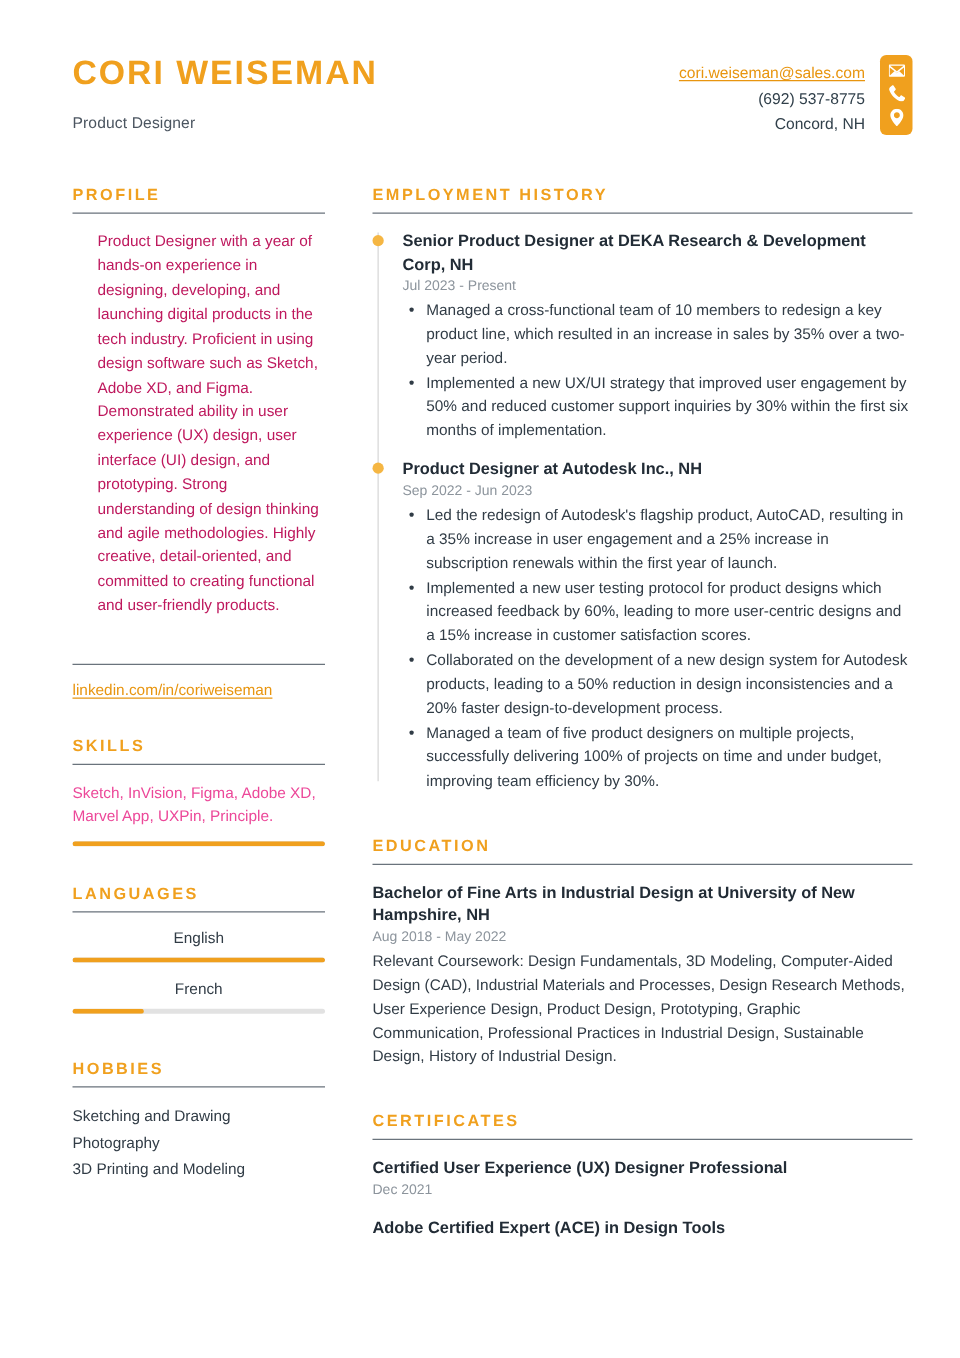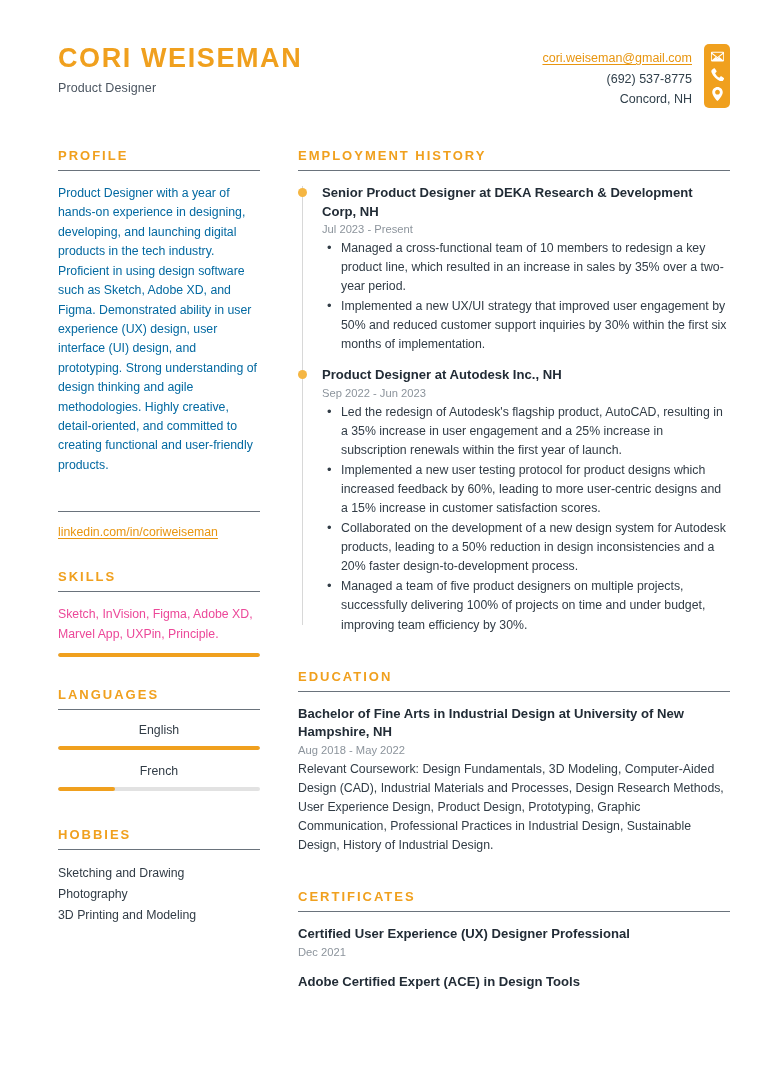--- a/index.html
+++ b/index.html
@@ -42,21 +42,21 @@
     font-weight: bold;
     letter-spacing: 1.6px;
     color: #F0A01E;
     line-height: 1.1;
     white-space: nowrap;
   }
 
   .job-title {
     font-size: 12.5px;
     color: #4b5560;
-    margin-top: 7px;
+    margin-top: 17px;
     letter-spacing: 0.1px;
   }
 
   .contact-block {
     position: absolute;
     right: 38px;
     top: 4px;
     text-align: right;
     font-size: 12.5px;
     color: #31404b;
@@ -116,21 +116,22 @@
 
   .sec-rule {
     border-bottom: 1.4px solid #6a737c;
     margin-bottom: 13px;
   }
 
   
   .profile-text {
     font-size: 12.3px;
     line-height: 1.58;
-    color: #0369a1;
+    color: #be185d;
+    margin-left: 20px;
   }
 
   .link-item {
     font-size: 12.3px;
     color: #E8950F;
     text-decoration: underline;
     text-underline-offset: 2px;
     display: block;
   }
 
@@ -250,21 +251,21 @@
 <div class="page">
 
   <div class="header">
 
     <div class="name-block">
       <div class="full-name">CORI WEISEMAN</div>
       <div class="job-title">Product Designer</div>
     </div>
 
     <div class="contact-block">
-      <a class="contact-email" href="#">cori.weiseman@gmail.com</a>
+      <a class="contact-email" href="#">cori.weiseman@sales.com</a>
       <span class="contact-line">(692) 537-8775</span>
       <span class="contact-line">Concord, NH</span>
     </div>
 
     <div class="icon-bar">
       <span>
         <svg width="13" height="11" viewBox="0 0 16 12">
             <path d="M1 0h14a1 1 0 0 1 1 1v10a1 1 0 0 1-1 1H1a1 1 0 0 1-1-1V1a1 1 0 0 1 1-1zm7 6.6L14.6 1.3H1.4L8 6.6zM1 10.7l4.6-4L8 8.6l2.4-1.9 4.6 4V2.9L8 8.3 1 2.9v7.8z"></path>
           </svg>
       </span>

